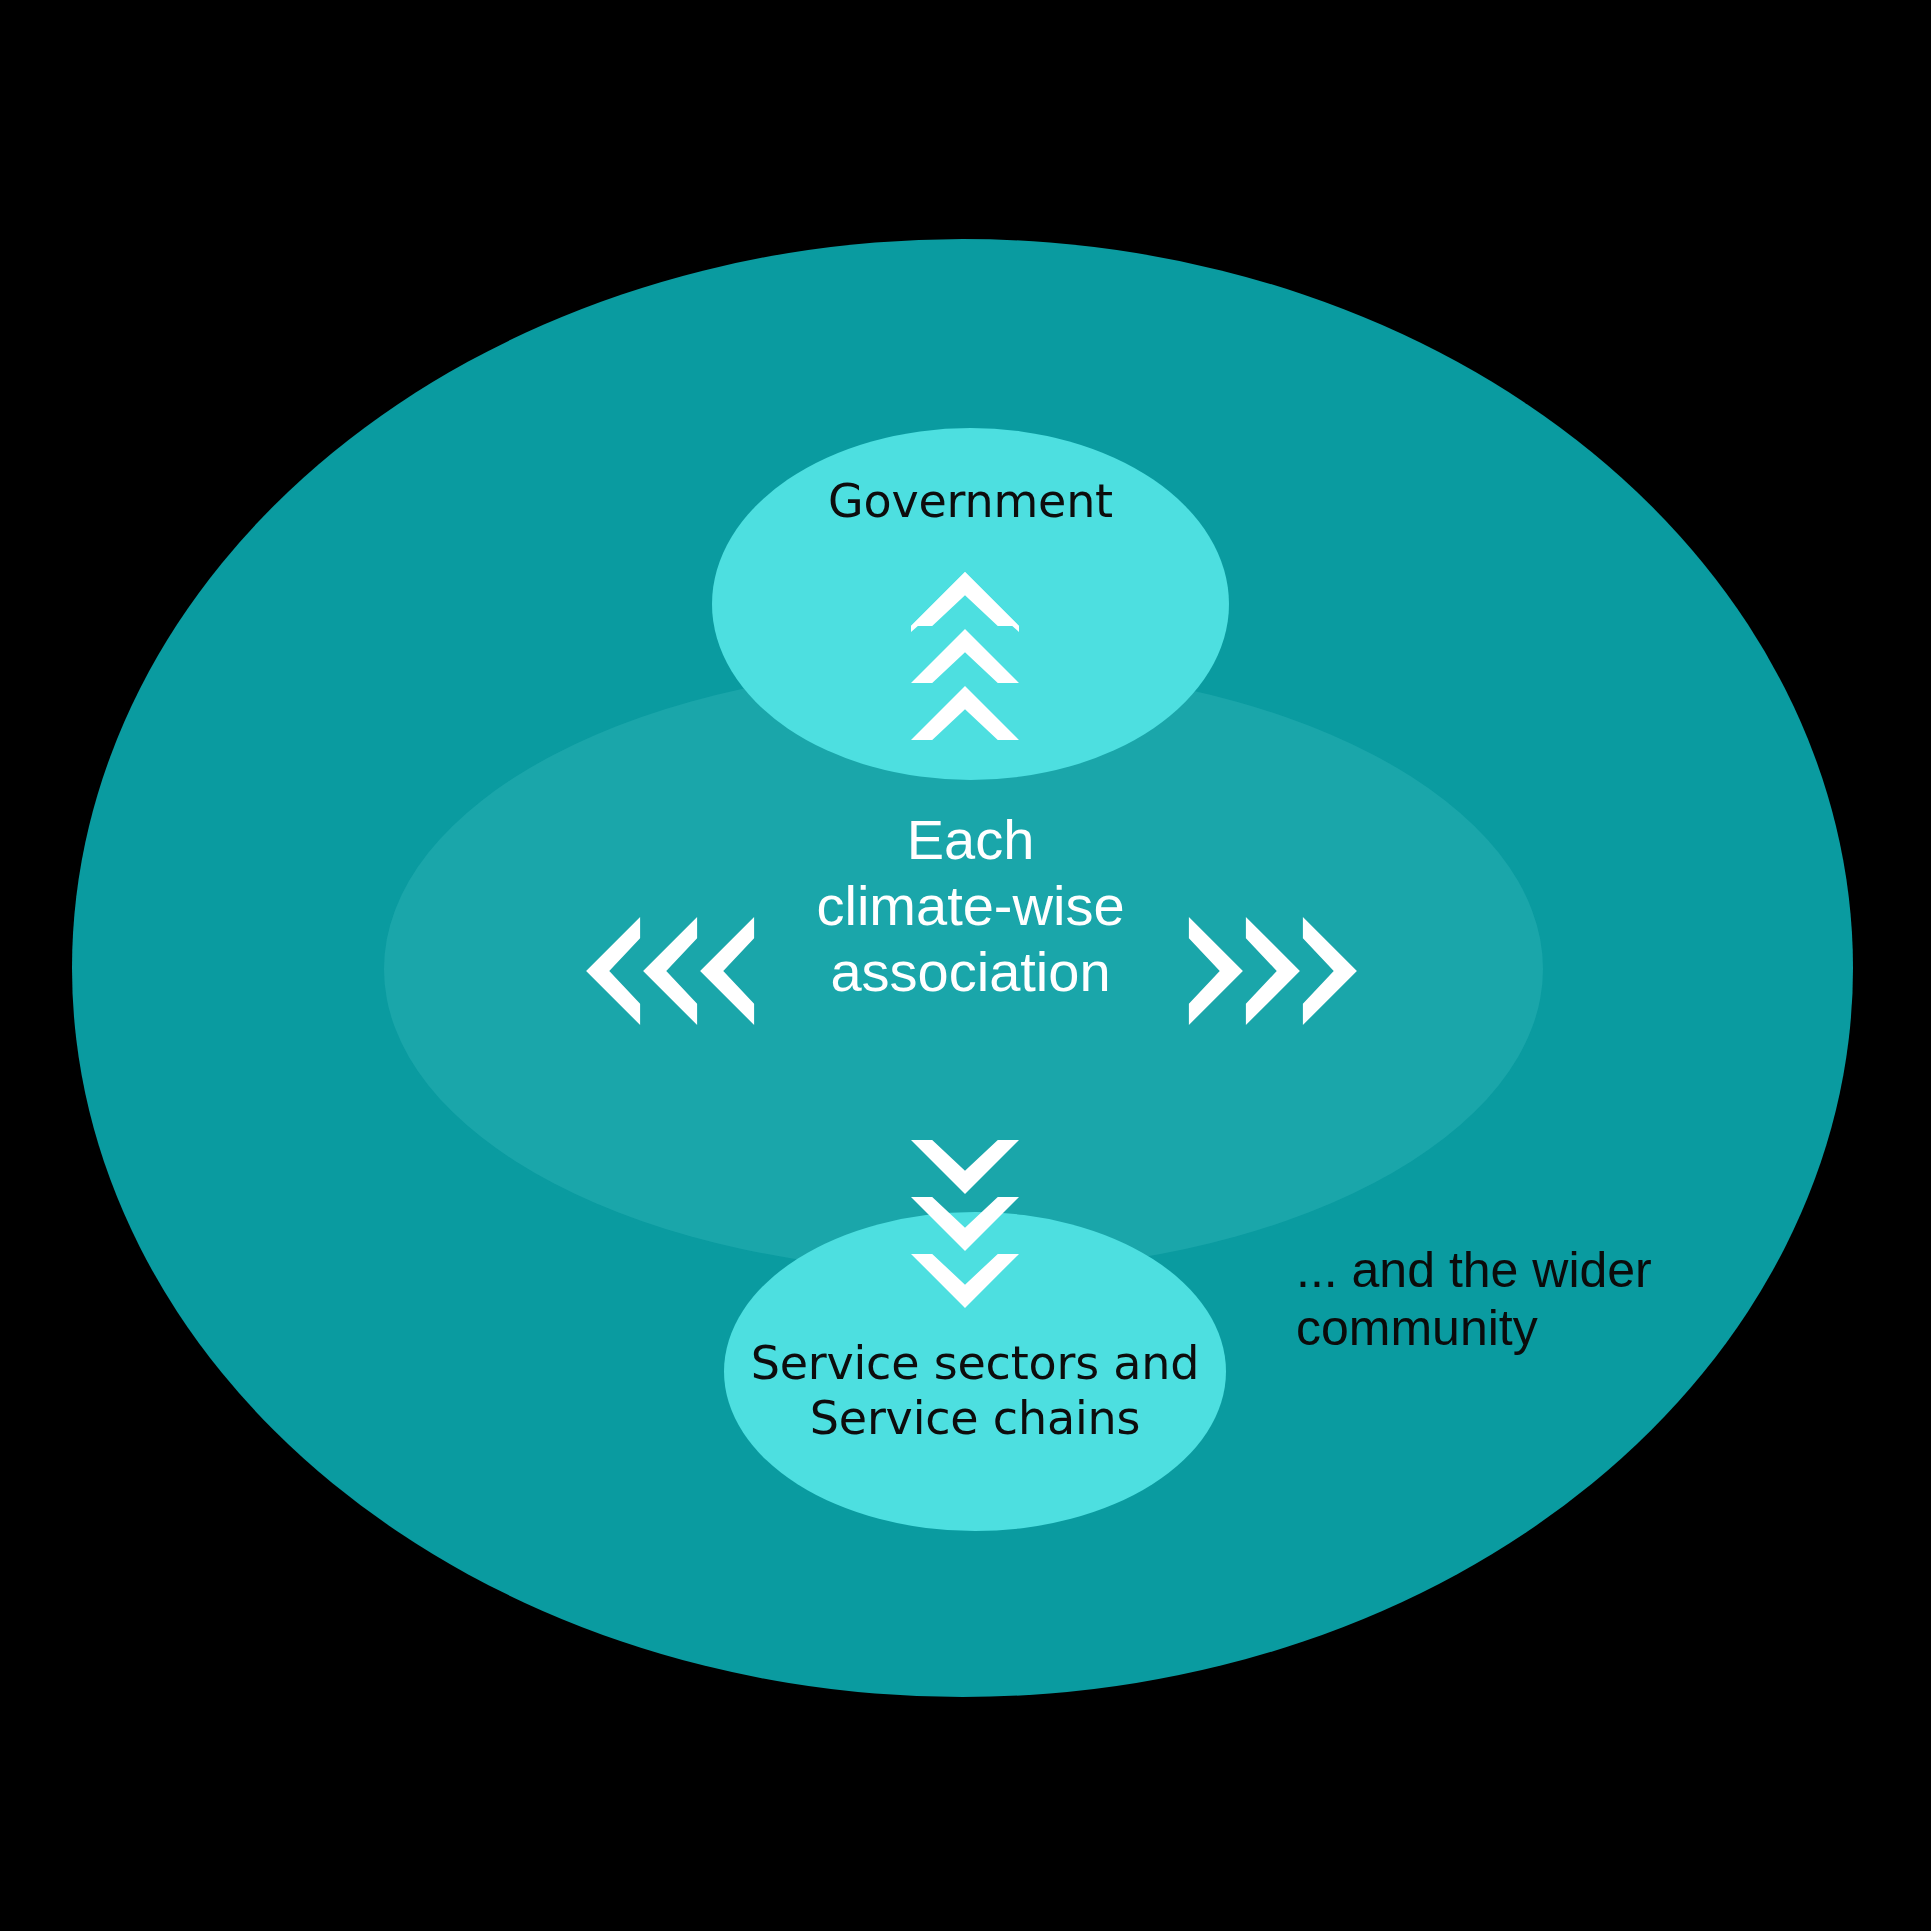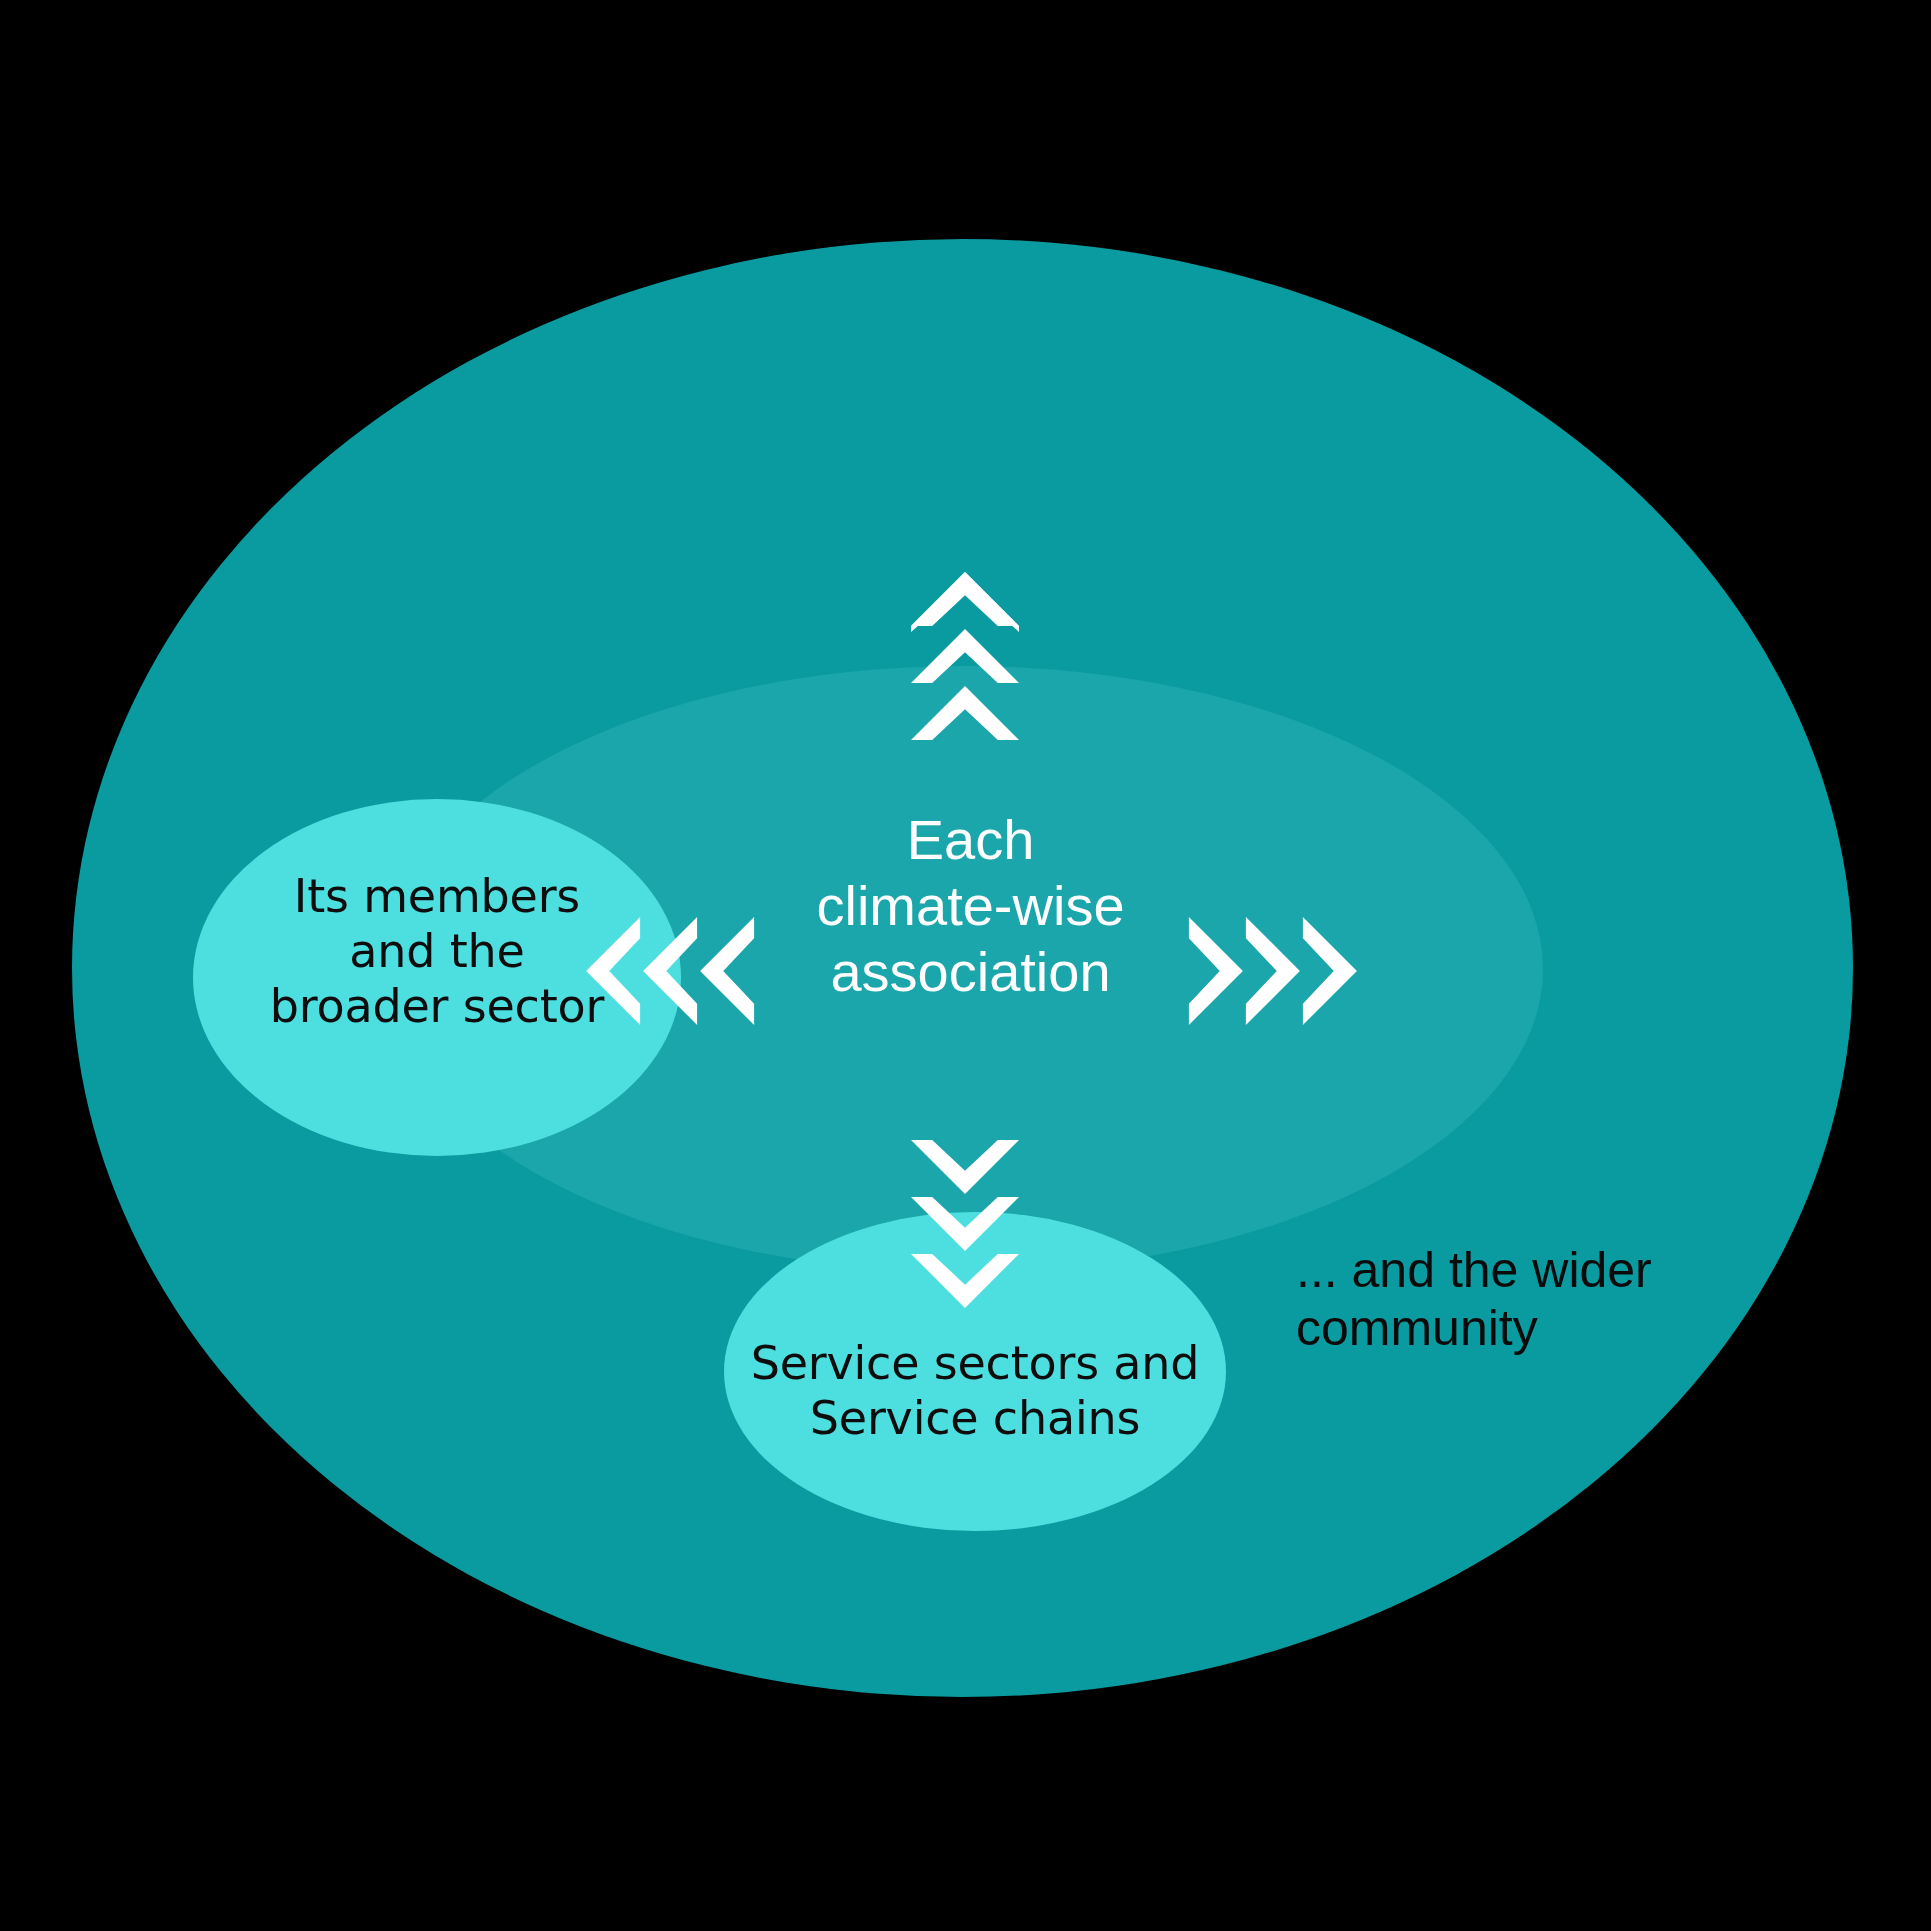--- a/index.html
+++ b/index.html
@@ -141,26 +141,24 @@
 </style>
 </head>
 <body>
 
 <div id="stage">
 
   <div class="ellipse" id="outer-ellipse"></div>
 
   <div class="ellipse" id="inner-shade-ellipse"></div>
 
-
-  <div class="ellipse node-ellipse" id="node-left">
-    <div class="node-label" id="label-left">Its members
-and the
-broader sector</div>
-  </div>
+  <div class="ellipse node-ellipse" id="node-top">
+    <div class="node-label" id="label-top">Government</div>
+  </div>
+
 
 
   <div class="ellipse node-ellipse" id="node-bottom">
     <div class="node-label" id="label-bottom">Service sectors and
 Service chains</div>
   </div>
 
   <div id="center-label">Each
 climate-wise
 association</div>

